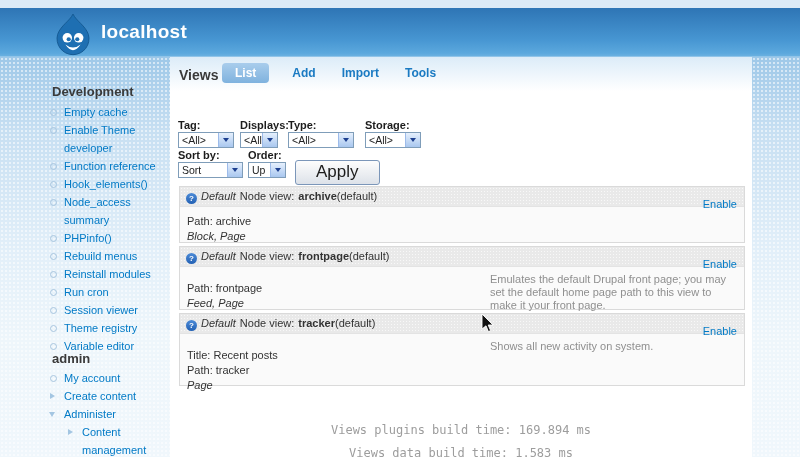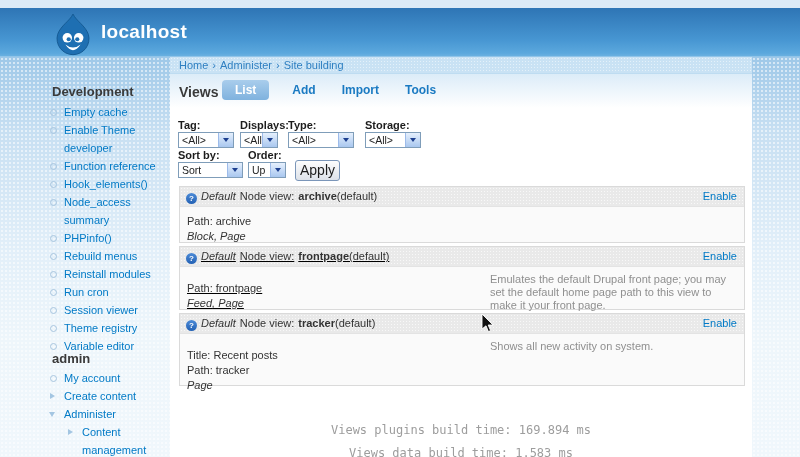--- a/index.html
+++ b/index.html
@@ -48,36 +48,36 @@
   .tab + .tab{margin-left:8px;}
 
   
   .flabel{position:absolute;font-size:11px;font-weight:bold;color:#1c1c1c;}
   .xp-select{position:absolute;height:16px;background:#fff;border:1px solid #7f9db9;box-sizing:border-box;
     display:flex;align-items:stretch;font-size:10.5px;color:#222;cursor:default;}
   .xp-select .val{flex:1;padding:1px 12px 0 3px;white-space:nowrap;overflow:hidden;}
   .xp-arrow{width:14px;background:linear-gradient(180deg,#e6f0fd,#a9c7ef);border-left:1px solid #9dbbea;
     display:flex;align-items:center;justify-content:center;}
   .xp-arrow::after{content:"";border-left:3px solid transparent;border-right:3px solid transparent;border-top:4px solid #1d3f8f;}
-  .apply-btn{position:absolute;font-size:14px;color:#1c1c1c;padding:1px 4px 2px;border:1px solid #7b96b9;border-radius:3px;
+  .apply-btn{position:absolute;font-size:17px;color:#1c1c1c;padding:1px 20px 2px;border:1px solid #7b96b9;border-radius:3px;
     background:linear-gradient(180deg,#fdfdfd,#dde2e9);}
 
   
   .vbox{position:absolute;left:9px;width:566px;border:1px solid #dadada;background:#fafafa;box-sizing:border-box;}
   .vhead{position:relative;height:19px;line-height:19px;font-size:11px;color:#333;padding-left:6px;
     background:#e9e9e9;background-image:radial-gradient(rgba(255,255,255,.7) 1px,transparent 1px);background-size:3px 3px;
     border-bottom:1px solid #e3e3e3;}
   .help-ic{display:inline-block;width:11px;height:11px;line-height:11px;border-radius:50%;
     background:linear-gradient(180deg,#4d8bd7,#2361b4);color:#fff;font-size:8px;font-weight:bold;text-align:center;
     vertical-align:-1px;margin-right:4px;}
   .vname{font-weight:bold;}
   .vit{font-style:italic;}
   .vsuffix{}
   .sp{margin-right:4px;}
-  .enable{position:absolute;right:7px;top:0;font-size:11px;color:#027ac6;text-decoration:none;}
+  .enable{position:absolute;right:7px;top:8px;font-size:11px;color:#027ac6;text-decoration:none;}
   .vbody{position:relative;font-size:11px;color:#333;padding-left:7px;box-sizing:border-box;}
   .dline{line-height:15px;white-space:nowrap;}
   .desc{position:absolute;left:310px;width:250px;font-size:11px;color:#8f8f8f;line-height:13px;}
   .pt7{padding-top:7px;} .pt11{padding-top:14px;}
   .desc6{top:6px;}
 
   .build{position:absolute;left:0;width:582px;text-align:center;
     font-family:"DejaVu Sans Mono","Liberation Mono",monospace;font-size:12px;color:#9d9d9d;}
   .build1{top:366px;} .build2{top:389px;}
 
@@ -122,23 +122,20 @@
   <ul class="sb-list sb-list2">
     <li><span class="blt"></span><a href="#">My account</a></li>
     <li><span class="tri-r"></span><a href="#">Create content</a></li>
     <li><span class="tri-d"></span><a href="#">Administer</a></li>
     <li class="indent"><span class="tri-r"></span><a href="#">Content management</a></li>
   </ul>
 </div>
 
 <div class="panel">
 
-  <div class="crumbs">
-    <a href="#">Home</a><span class="crumb-sep">›</span><a href="#">Administer</a><span class="crumb-sep">›</span><a href="#">Site building</a>
-  </div>
 
   <div class="title-band">
     <h1 class="pg-title">Views</h1>
     <div class="tabs">
       <a href="#" class="tab active">List</a>
       <a href="#" class="tab">Add</a>
       <a href="#" class="tab">Import</a>
       <a href="#" class="tab">Tools</a>
     </div>
   </div>
@@ -182,21 +179,21 @@
     <div class="vhead">
       <span class="help-ic">?</span><span class="vit sp">Default</span><span class="sp">Node view:</span><span class="vname">archive</span><span class="vsuffix">(default)</span>
       <a href="#" class="enable">Enable</a>
     </div>
     <div class="vbody pt7">
       <div class="dline">Path: archive</div>
       <div class="dline vit">Block, Page</div>
     </div>
   </div>
 
-  <div class="vbox" style="top:189px;height:64px;text-decoration:underline;">
+  <div class="vbox" style="top:189px;height:64px;">
     <div class="vhead">
       <span class="help-ic">?</span><span class="vit sp">Default</span><span class="sp">Node view:</span><span class="vname">frontpage</span><span class="vsuffix">(default)</span>
       <a href="#" class="enable">Enable</a>
     </div>
     <div class="vbody pt11">
       <div class="dline">Path: frontpage</div>
       <div class="dline vit">Feed, Page</div>
       <div class="desc desc6">Emulates the default Drupal front page; you may set the default home page path to this view to make it your front page.</div>
     </div>
   </div>

